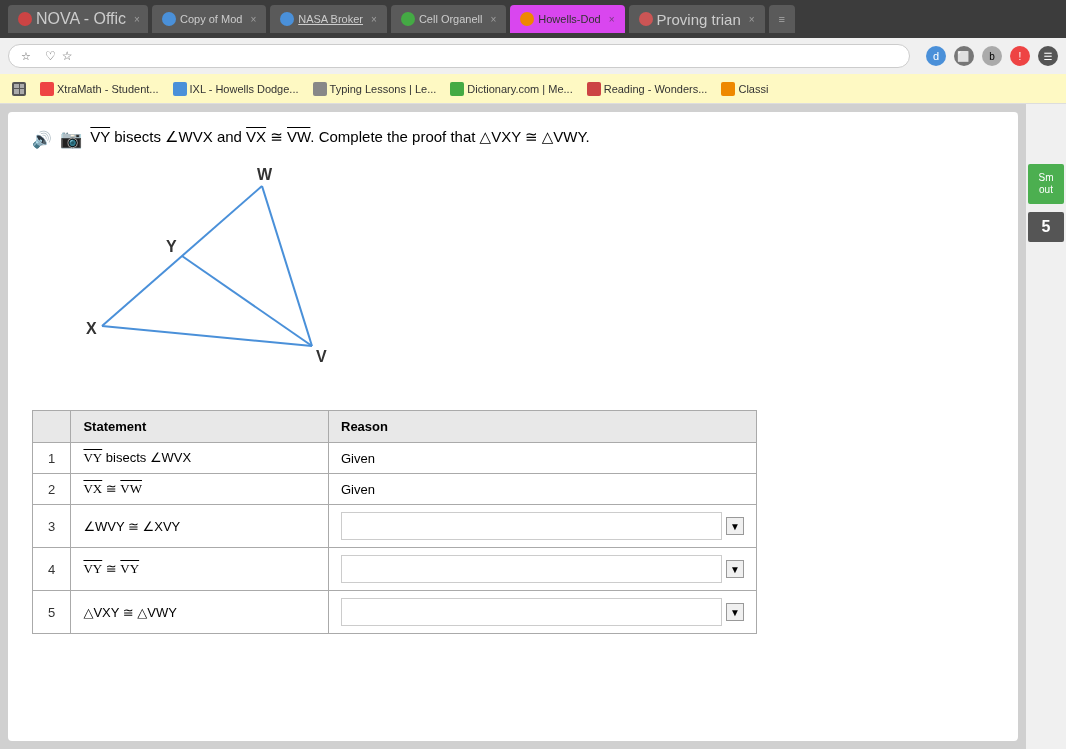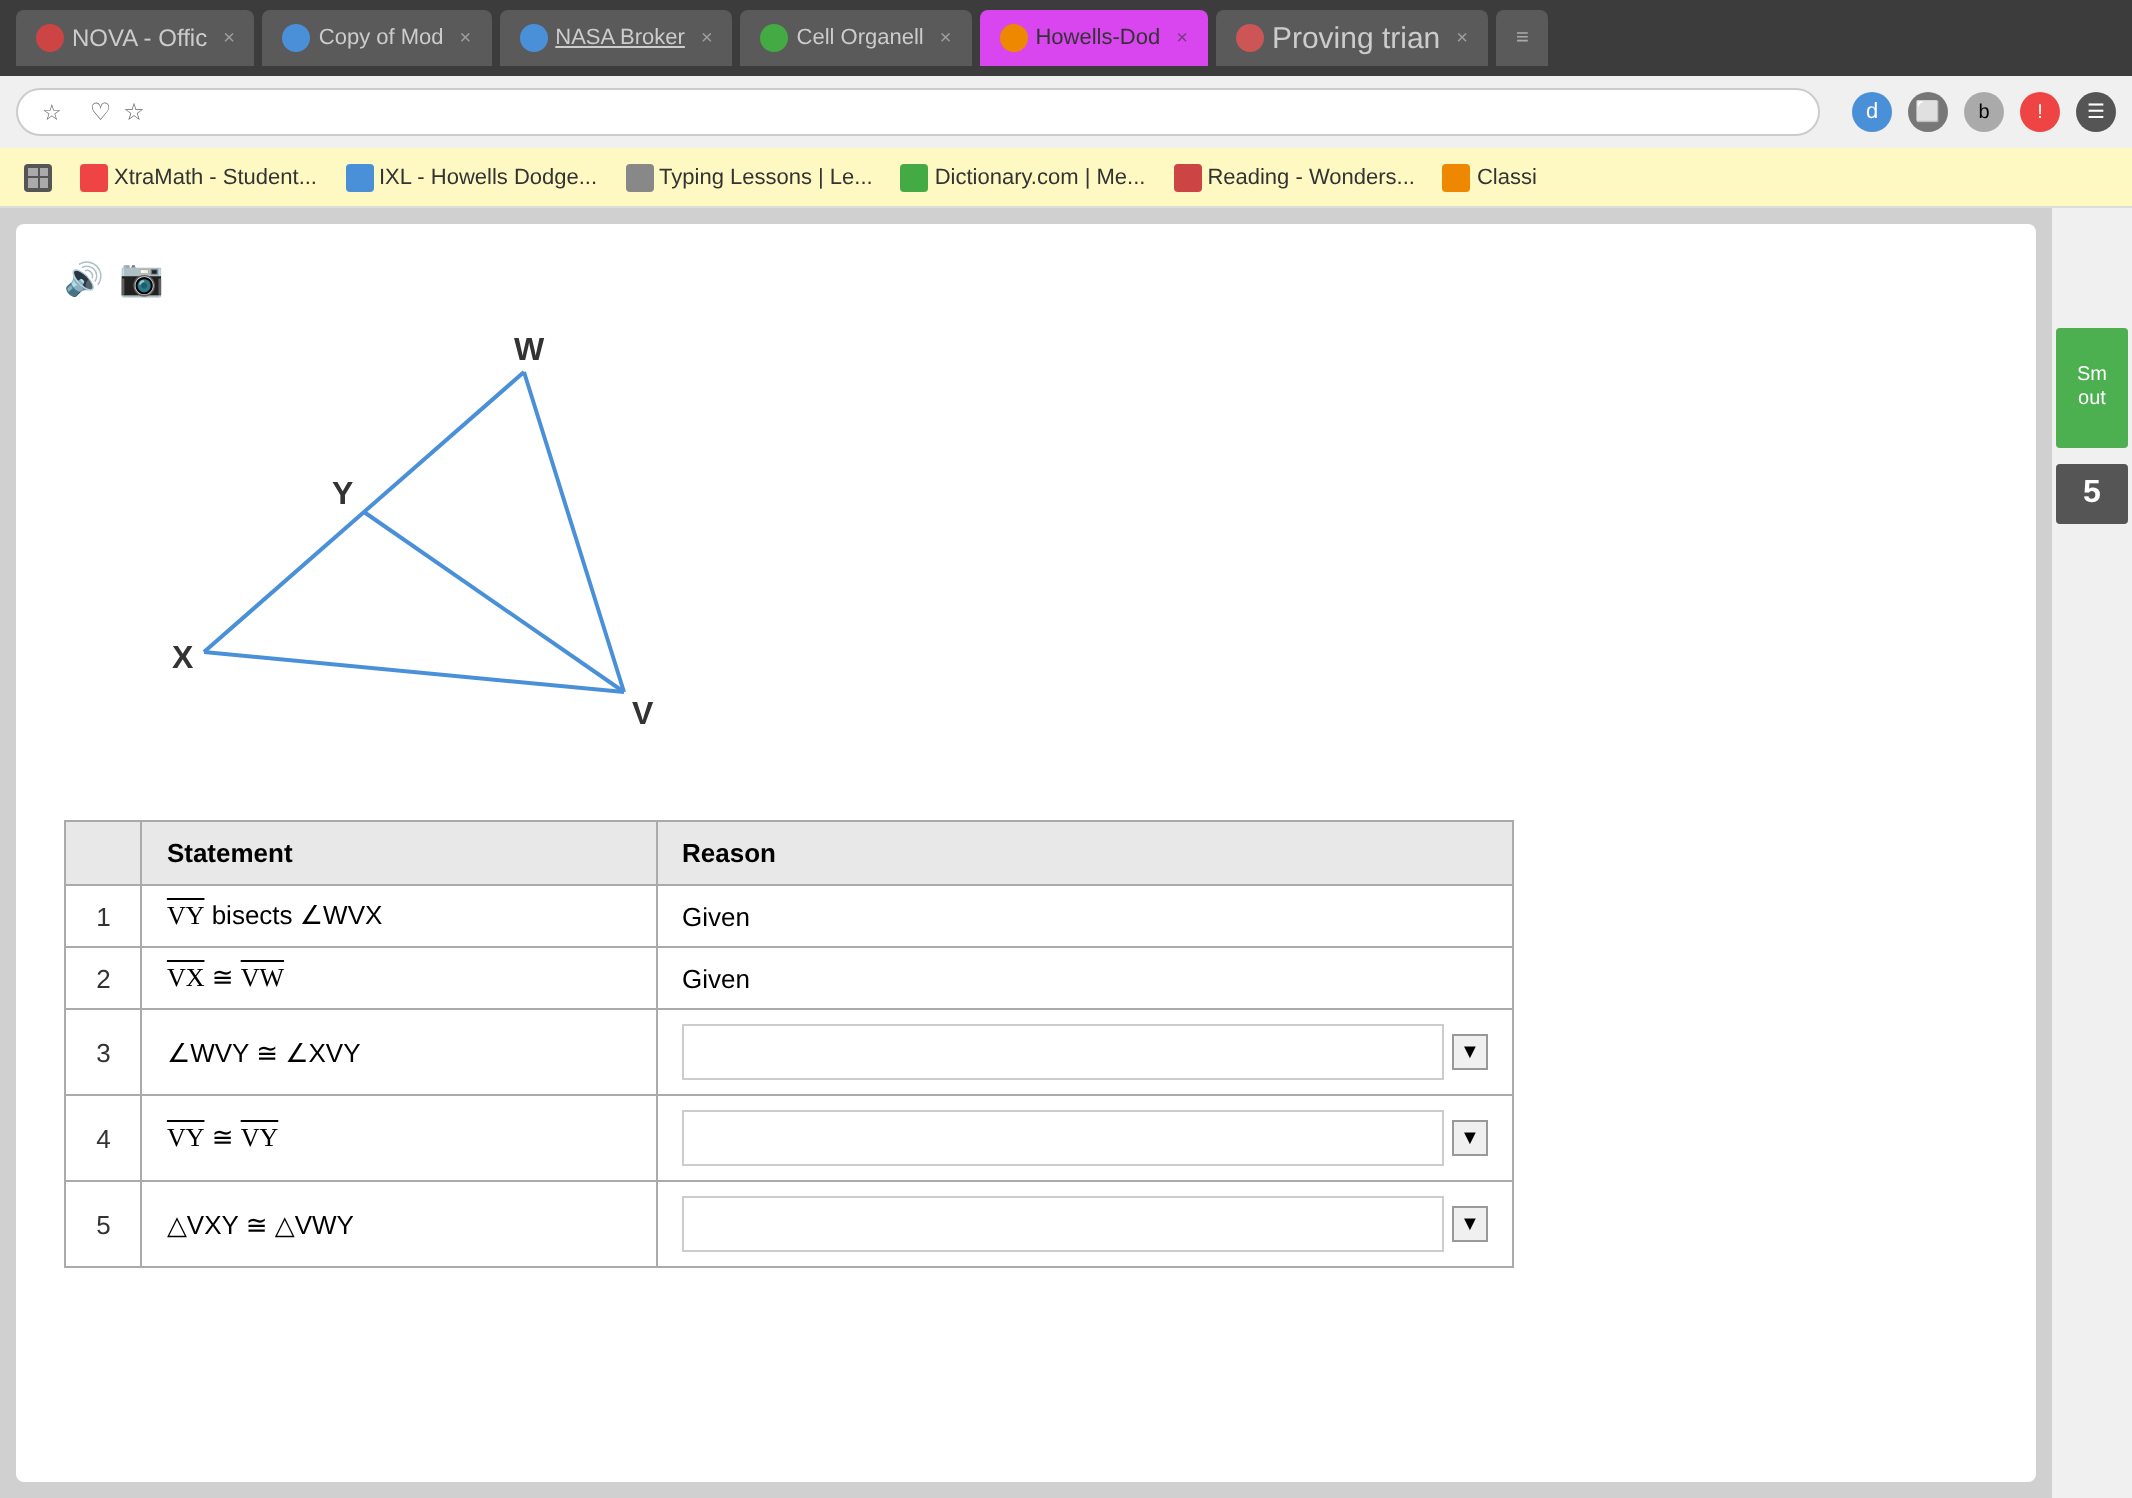--- a/index.html
+++ b/index.html
@@ -39,30 +39,30 @@
     .proof-table td { border: 1px solid #aaa; padding: 7px 12px; vertical-align: middle; font-size: 13px; }
     .proof-table td:first-child { width: 40px; text-align: center; color: #333; }
     .proof-table td:nth-child(2) { width: 300px; }
     .proof-table td:nth-child(3) { width: 480px; }
     .reason-cell { display: flex; align-items: center; gap: 4px; }
     .reason-input { flex: 1; border: 1px solid #ccc; padding: 4px 8px; font-size: 12px; height: 28px; }
     .dropdown-arrow { width: 18px; height: 18px; border: 1px solid #999; background: #f0f0f0; display: flex; align-items: center; justify-content: center; cursor: pointer; font-size: 10px; flex-shrink: 0; }
 
     
     .right-sidebar { width: 40px; background: #f0f0f0; display: flex; flex-direction: column; align-items: center; padding-top: 60px; gap: 8px; }
-    .sidebar-btn { width: 36px; background: #4CAF50; color: white; font-size: 10px; padding: 18px 3px; text-align: center; border-radius: 2px; cursor: pointer; line-height: 1.2; }
+    .sidebar-btn { width: 36px; background: #4CAF50; color: white; font-size: 10px; padding: 8px 3px; text-align: center; border-radius: 2px; cursor: pointer; line-height: 1.2; }
     .sidebar-num { width: 36px; background: #555; color: white; font-size: 16px; padding: 6px 3px; text-align: center; border-radius: 2px; font-weight: bold; }
   </style>
 </head>
 <body>
 
 <div class="browser-top">
   <div class="tab">
     <div class="tab-icon" style="background:#c44;"></div>
-    <span style="font-size:12px;">NOVA - Offic</span>
+    <span style="font-size:16px;">NOVA - Offic</span>
     <span class="tab-close">×</span>
   </div>
   <div class="tab">
     <div class="tab-icon" style="background:#4a90d9;"></div>
     <span style="font-size:11px;">Copy of Mod</span>
     <span class="tab-close">×</span>
   </div>
   <div class="tab">
     <div class="tab-icon" style="background:#4a90d9;"></div>
     <span style="font-size:11px;text-decoration:underline;">NASA Broker</span>
@@ -137,20 +137,23 @@
     <span>Classi</span>
   </div>
 </div>
 
 <div class="page-content">
   <div class="main-area">
 
     <div class="problem-header">
       <span class="speaker-icon">🔊</span>
       <span style="font-size:18px; color:#555;">📷</span>
+      <span style="font-size:15px;">
+        <span style="text-decoration:overline;">VY</span> bisects ∠WVX and <span style="text-decoration:overline;">VX</span> ≅ <span style="text-decoration:overline;">VW</span>. Complete the proof that △VXY ≅ △VWY.
+      </span>
     </div>
 
     <div class="diagram-container">
       <svg class="diagram-svg" viewBox="0 0 260 220">
 
         <line x1="30" y1="160" x2="190" y2="20" stroke="#4a90d9" stroke-width="2"></line>
         <line x1="190" y1="20" x2="240" y2="180" stroke="#4a90d9" stroke-width="2"></line>
         <line x1="30" y1="160" x2="240" y2="180" stroke="#4a90d9" stroke-width="2"></line>
 
         <line x1="240" y1="180" x2="110" y2="90" stroke="#4a90d9" stroke-width="2"></line>

